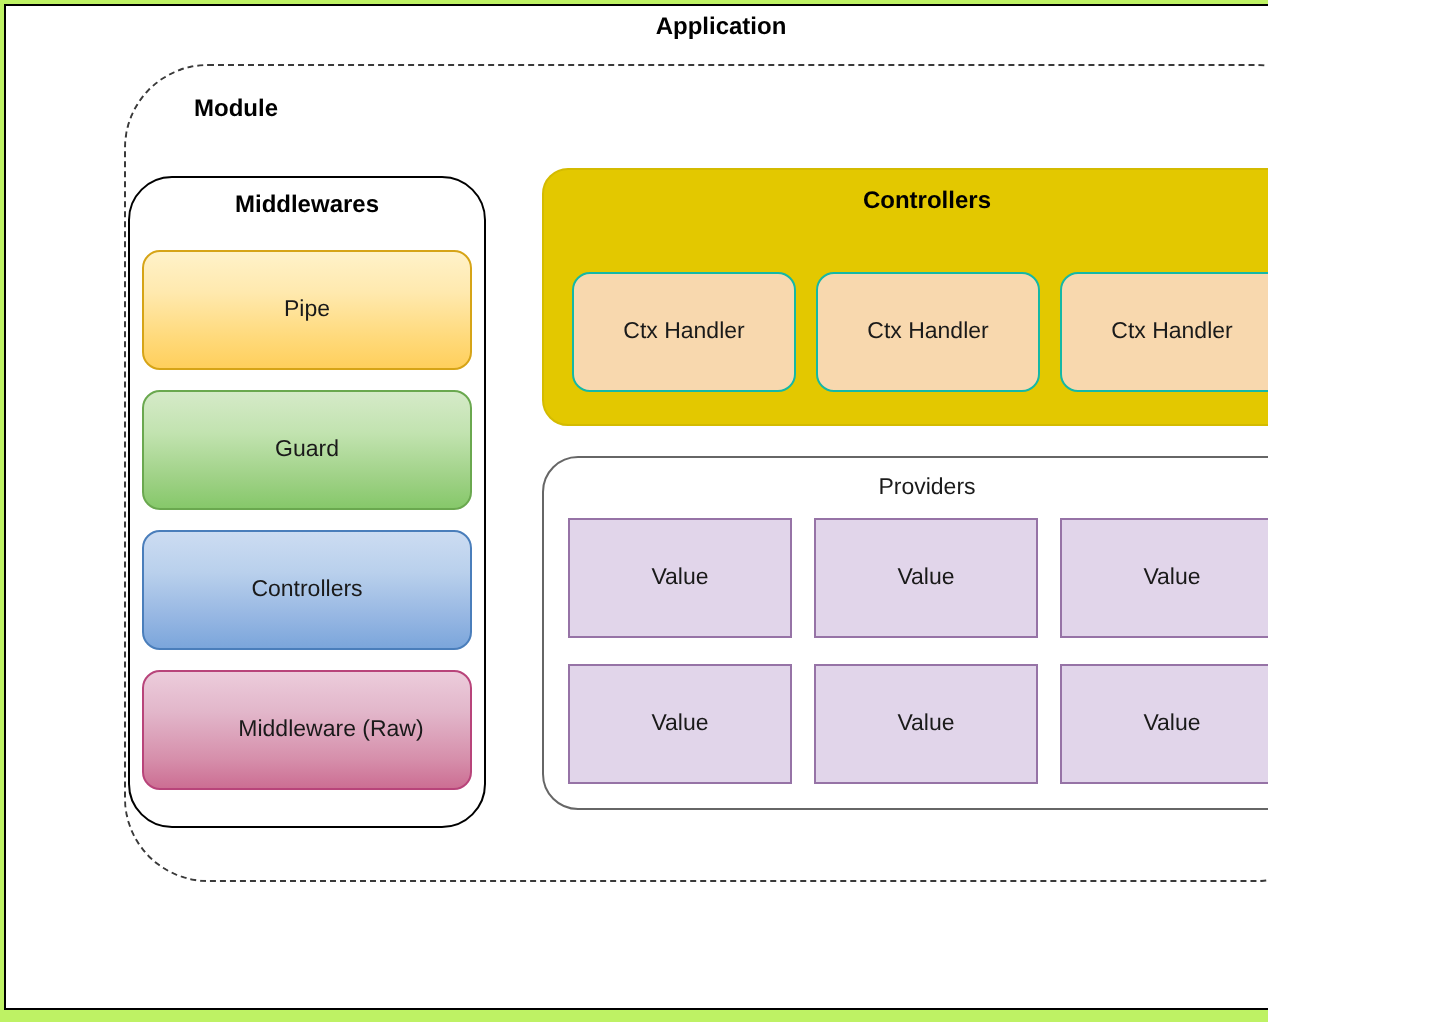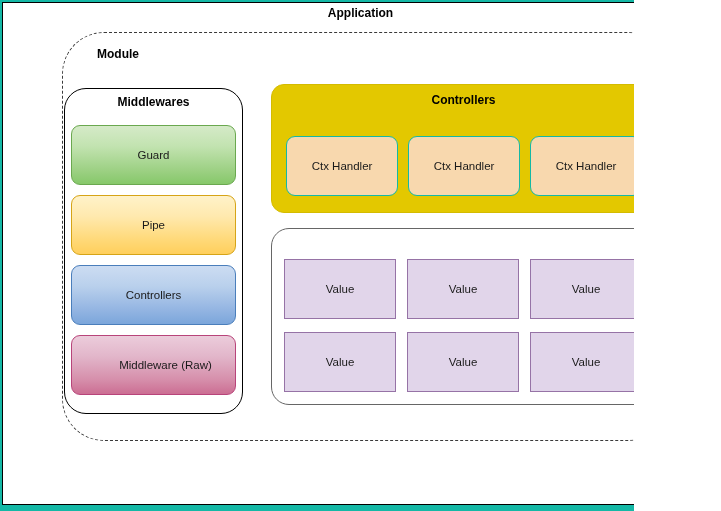--- a/index.html
+++ b/index.html
@@ -11,21 +11,21 @@
   body {
     font-family: "Liberation Sans", sans-serif;
     -webkit-font-smoothing: antialiased;
   }
 
   
   .canvas {
     position: relative;
     width: 634px;
     height: 511px;
-    background: #14b8a6;
+    background: #bef264;
     box-sizing: border-box;
     overflow: hidden;
   }
   .application-frame {
     position: absolute;
     left: 2px;
     top: 2px;
     width: 717px;
     height: 503px;
     border: 1px solid #000000;
@@ -229,25 +229,25 @@
   <div class="application-frame"></div>
   <div class="application-title">Application</div>
 
   <div class="module-frame"></div>
   <div class="module-title">Module</div>
 
   <div class="middlewares-frame"></div>
   <div class="middlewares-title">Middlewares</div>
 
   <div class="mw-list">
+    <div class="mw-box mw-pipe">
+      <span>Pipe</span>
+    </div>
     <div class="mw-box mw-guard">
       <span>Guard</span>
-    </div>
-    <div class="mw-box mw-pipe">
-      <span>Pipe</span>
     </div>
     <div class="mw-box mw-interceptor">
       <span>Controllers</span>
     </div>
     <div class="mw-box mw-raw">
       <span>Middleware (Raw)</span>
     </div>
   </div>
 
   <div class="controllers-frame"></div>
@@ -259,20 +259,21 @@
     </div>
     <div class="ctx-box">
       <span>Ctx Handler</span>
     </div>
     <div class="ctx-box">
       <span>Ctx Handler</span>
     </div>
   </div>
 
   <div class="providers-frame"></div>
+  <div class="providers-title">Providers</div>
 
   <div class="providers-grid">
     <div class="value-box">
       <span>Value</span>
     </div>
     <div class="value-box">
       <span>Value</span>
     </div>
     <div class="value-box">
       <span>Value</span>

